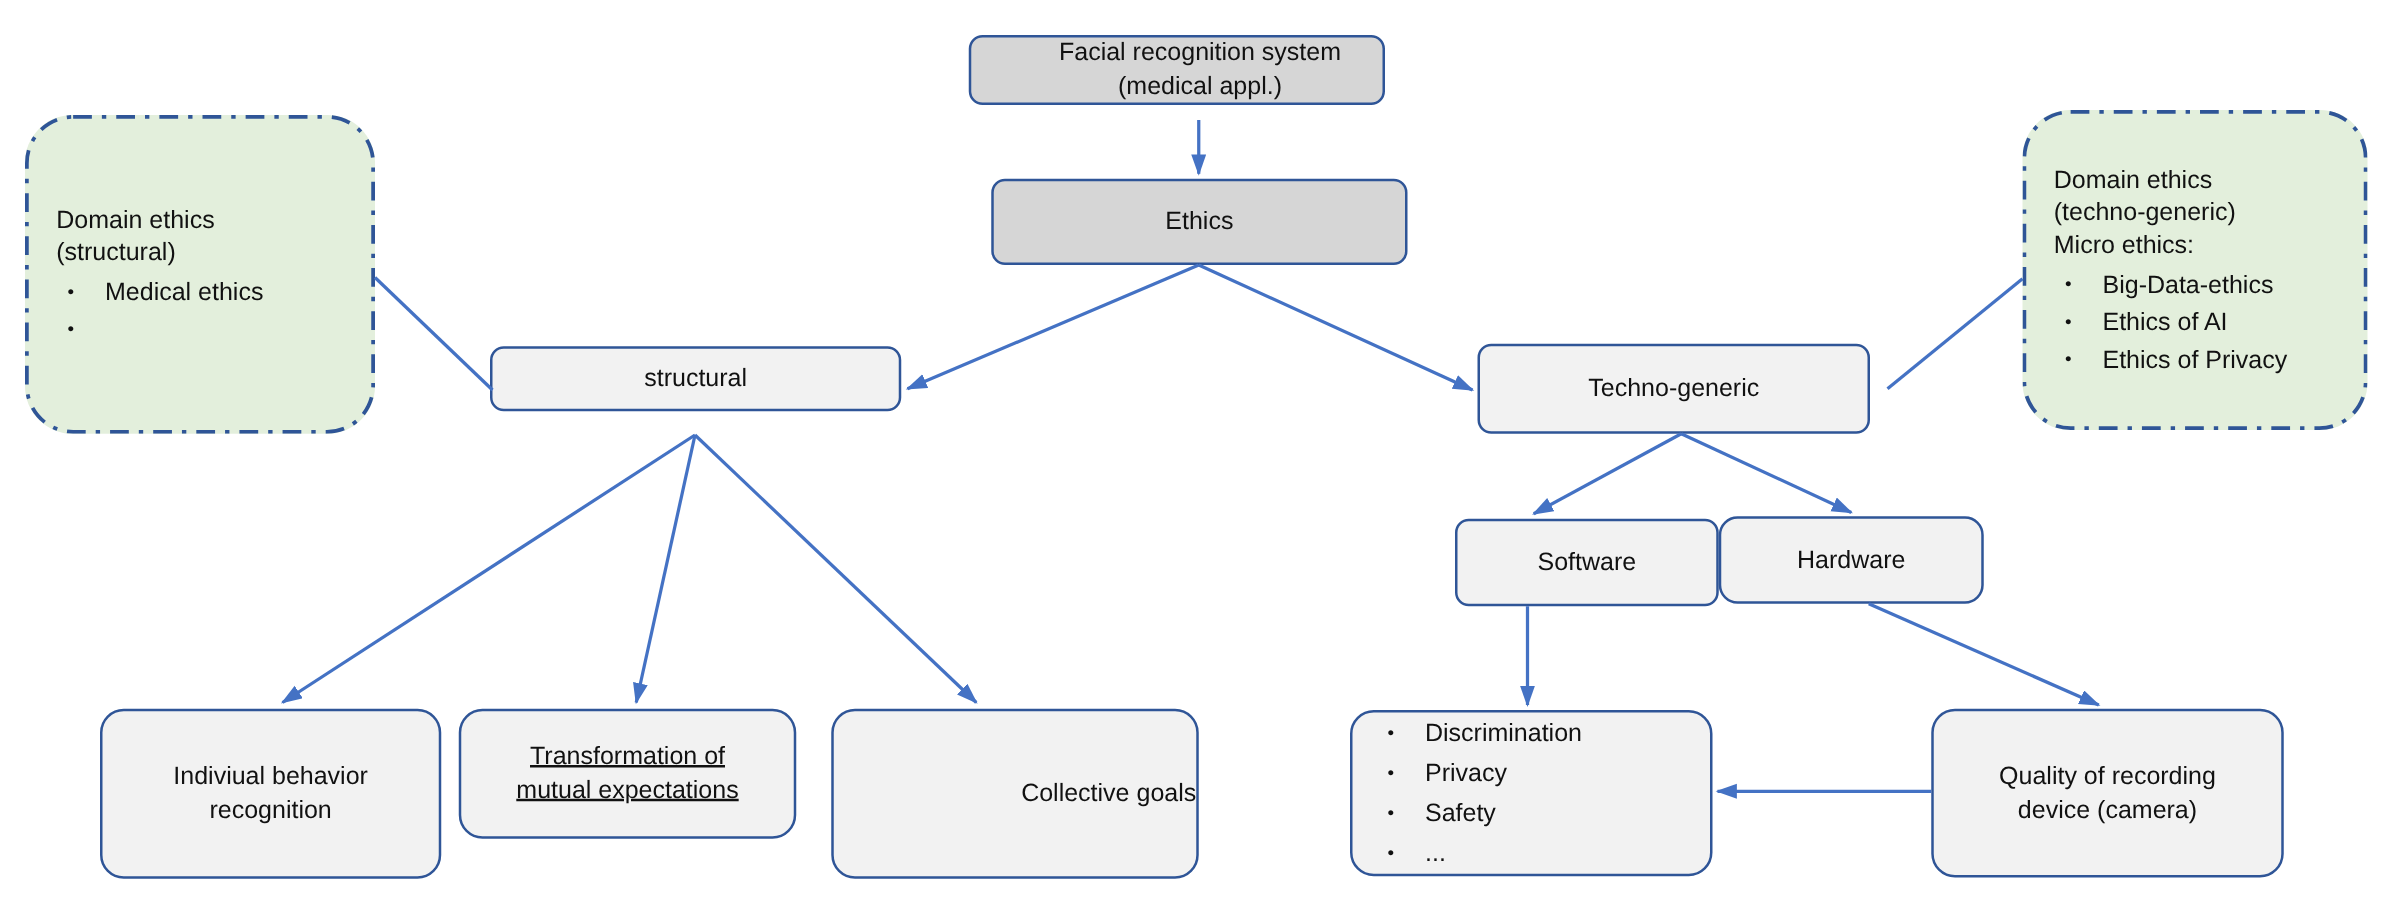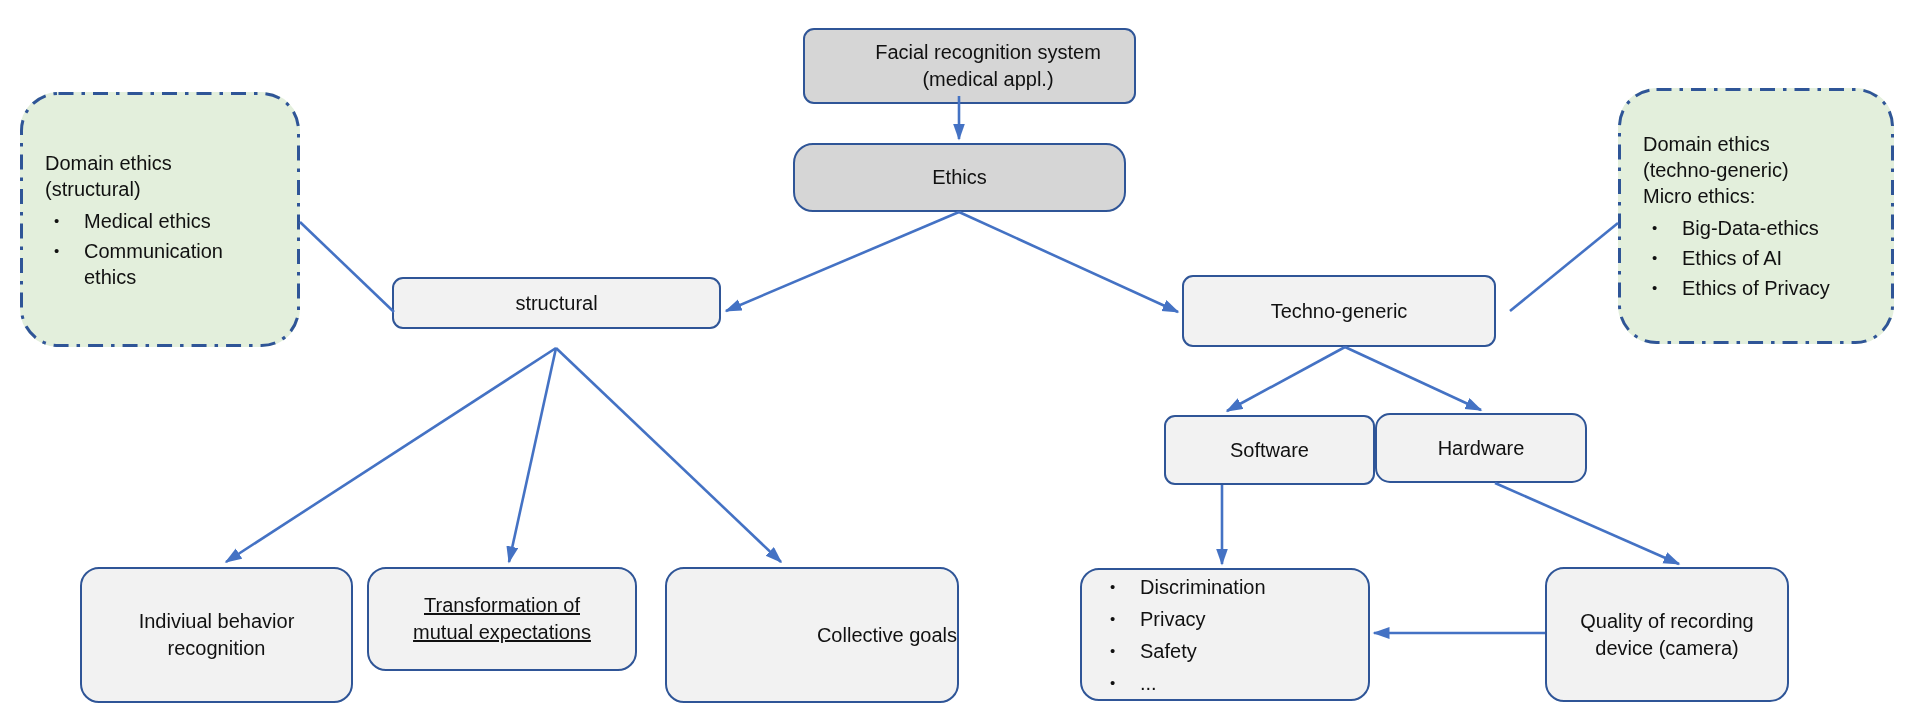--- a/index.html
+++ b/index.html
@@ -60,26 +60,26 @@
   svg.connector-layer{position:absolute;left:0;top:0;z-index:2;pointer-events:none;}
   .conn{stroke:var(--connector-color);stroke-width:2.6;fill:none;}
   .arrowhead{fill:var(--connector-color);}
   .note-dash{fill:none;stroke:var(--border-color);stroke-width:3;stroke-dasharray:15 8 3.5 8;}
 </style>
 </head>
 <body>
 
 <div id="canvas">
 
-  <div class="node dark" style="left:803px;top:28px;width:333px;height:76px;padding-left:37px;">
+  <div class="node dark" style="left:775px;top:28px;width:333px;height:56px;padding-left:37px;">
     <span>Facial recognition system</span>
     <span>(medical appl.)</span>
   </div>
 
-  <div class="node dark" style="left:793px;top:143px;width:333px;height:69px;border-radius:20px;">
+  <div class="node dark" style="left:793px;top:143px;width:333px;height:69px;">
     <span>Ethics</span>
   </div>
 
   <div class="node" style="left:392px;top:277px;width:329px;height:52px;">
     <span>structural</span>
   </div>
 
   <div class="node" style="left:1182px;top:275px;width:314px;height:72px;">
     <span>Techno-generic</span>
   </div>
@@ -120,40 +120,39 @@
         <span class="blt">•</span>
         <span class="itx">Safety</span>
       </li>
       <li>
         <span class="blt">•</span>
         <span class="itx">...</span>
       </li>
     </ul>
   </div>
 
-  <div class="node r18" style="left:1545px;top:567px;width:244px;height:135px;">
+  <div class="node r18" style="left:1545px;top:567px;width:282px;height:135px;">
     <span>Quality of recording</span>
     <span>device (camera)</span>
   </div>
 
   <div class="note" style="left:20px;top:92px;width:280px;height:255px;">
     <svg class="note-border" width="280" height="255">
       <rect class="note-dash" x="1.5" y="1.5" width="277" height="252" rx="37"></rect>
     </svg>
     <div class="note-content">
       <div class="note-title-line">Domain ethics</div>
       <div class="note-title-line">(structural)</div>
       <ul class="note-list">
         <li>
           <span class="blt">•</span>
           <span class="itx">Medical ethics</span>
         </li>
         <li>
           <span class="blt">•</span>
-          <span class="itx">Communication ethics</span>
         </li>
       </ul>
     </div>
   </div>
 
   <div class="note" style="left:1618px;top:88px;width:276px;height:256px;">
     <svg class="note-border" width="276" height="256">
       <rect class="note-dash" x="1.5" y="1.5" width="273" height="253" rx="37"></rect>
     </svg>
     <div class="note-content">

